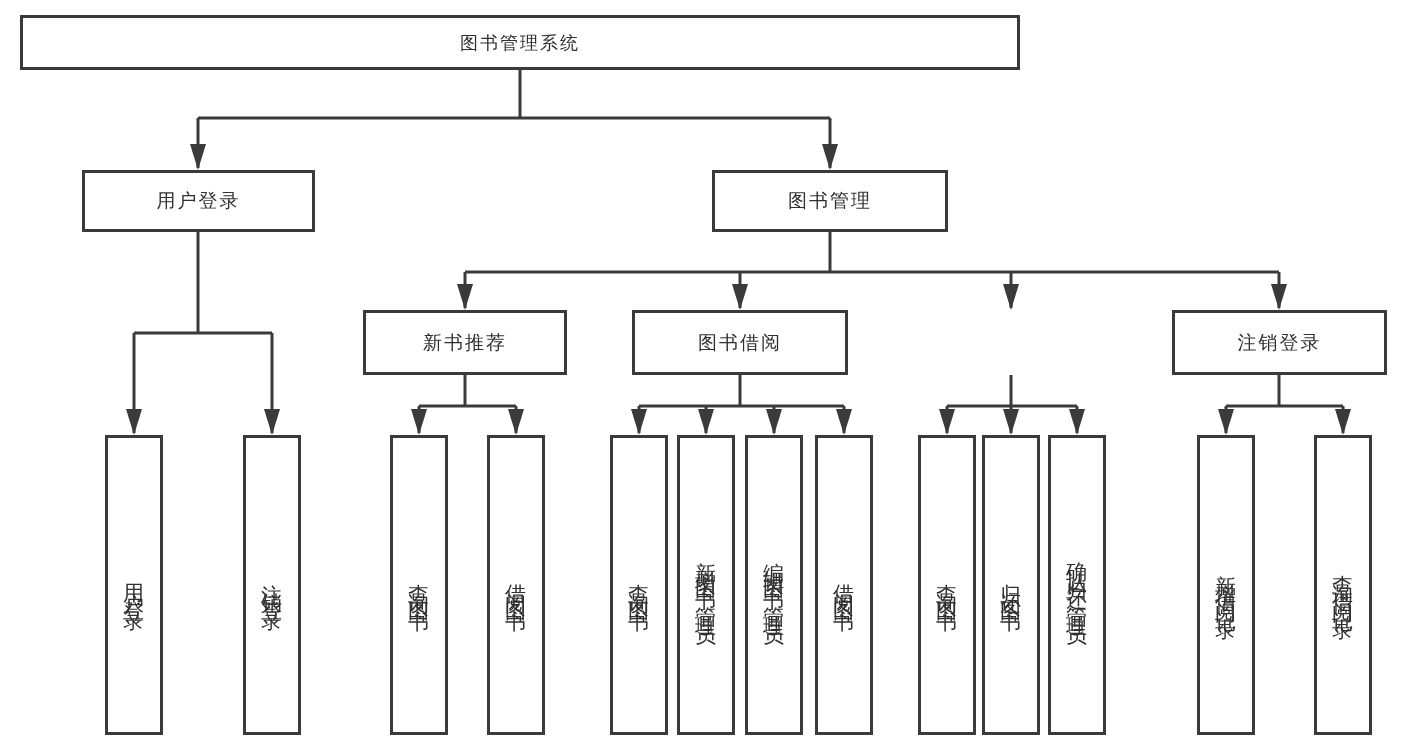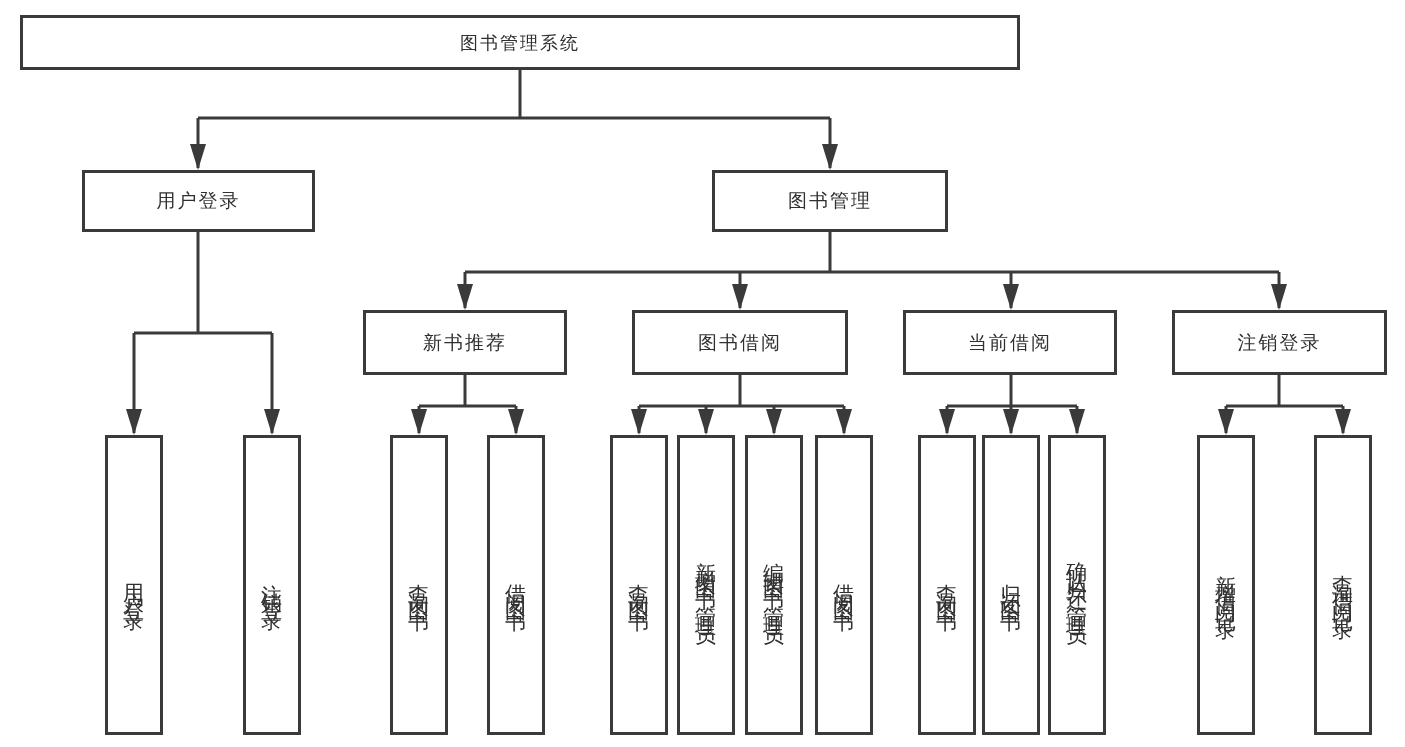--- a/index.html
+++ b/index.html
@@ -164,23 +164,20 @@
   <div class="node h" id="n-book-mgmt">
     <span>图书管理</span>
   </div>
 
   <div class="node h" id="n-new-book-rec">
     <span>新书推荐</span>
   </div>
   <div class="node h" id="n-book-borrow">
     <span>图书借阅</span>
   </div>
-  <div class="node h" id="n-current-borrow">
-    <span>当前借阅</span>
-  </div>
   <div class="node h" id="n-borrow-record">
     <span>注销登录</span>
   </div>
 
   <div class="node leaf" id="n-ul-login">
     <span>用户登录</span>
   </div>
   <div class="node leaf" id="n-ul-logout">
     <span>注销登录</span>
   </div>

